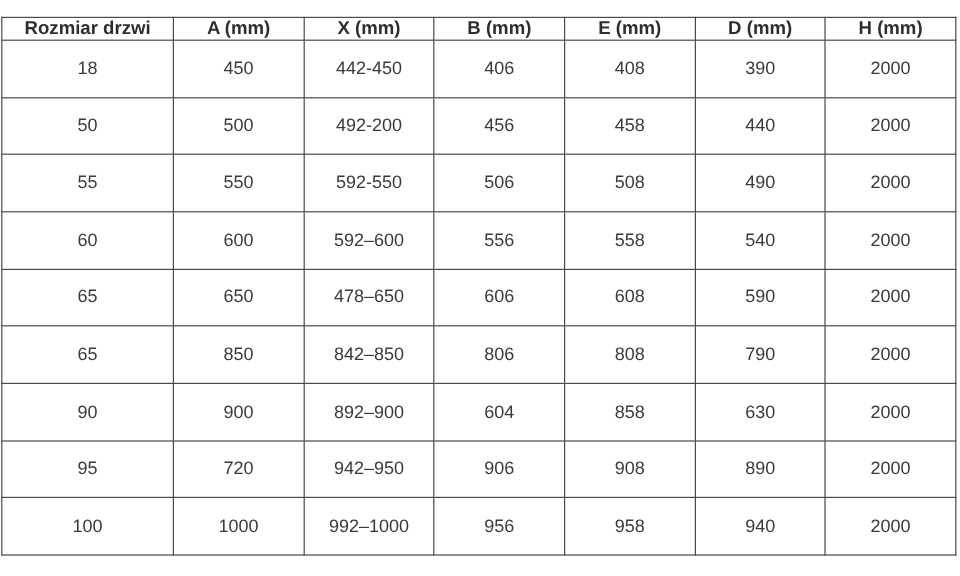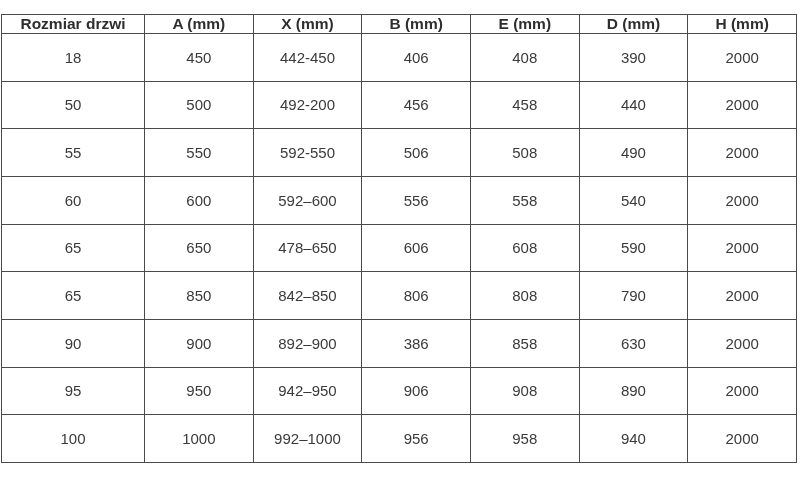--- a/index.html
+++ b/index.html
@@ -119,28 +119,28 @@
           <td>842–850</td>
           <td>806</td>
           <td>808</td>
           <td>790</td>
           <td>2000</td>
         </tr>
         <tr>
           <td>90</td>
           <td>900</td>
           <td>892–900</td>
-          <td>386</td>
+          <td>604</td>
           <td>858</td>
           <td>630</td>
           <td>2000</td>
         </tr>
         <tr>
           <td>95</td>
-          <td>950</td>
+          <td>720</td>
           <td>942–950</td>
           <td>906</td>
           <td>908</td>
           <td>890</td>
           <td>2000</td>
         </tr>
         <tr>
           <td>100</td>
           <td>1000</td>
           <td>992–1000</td>

